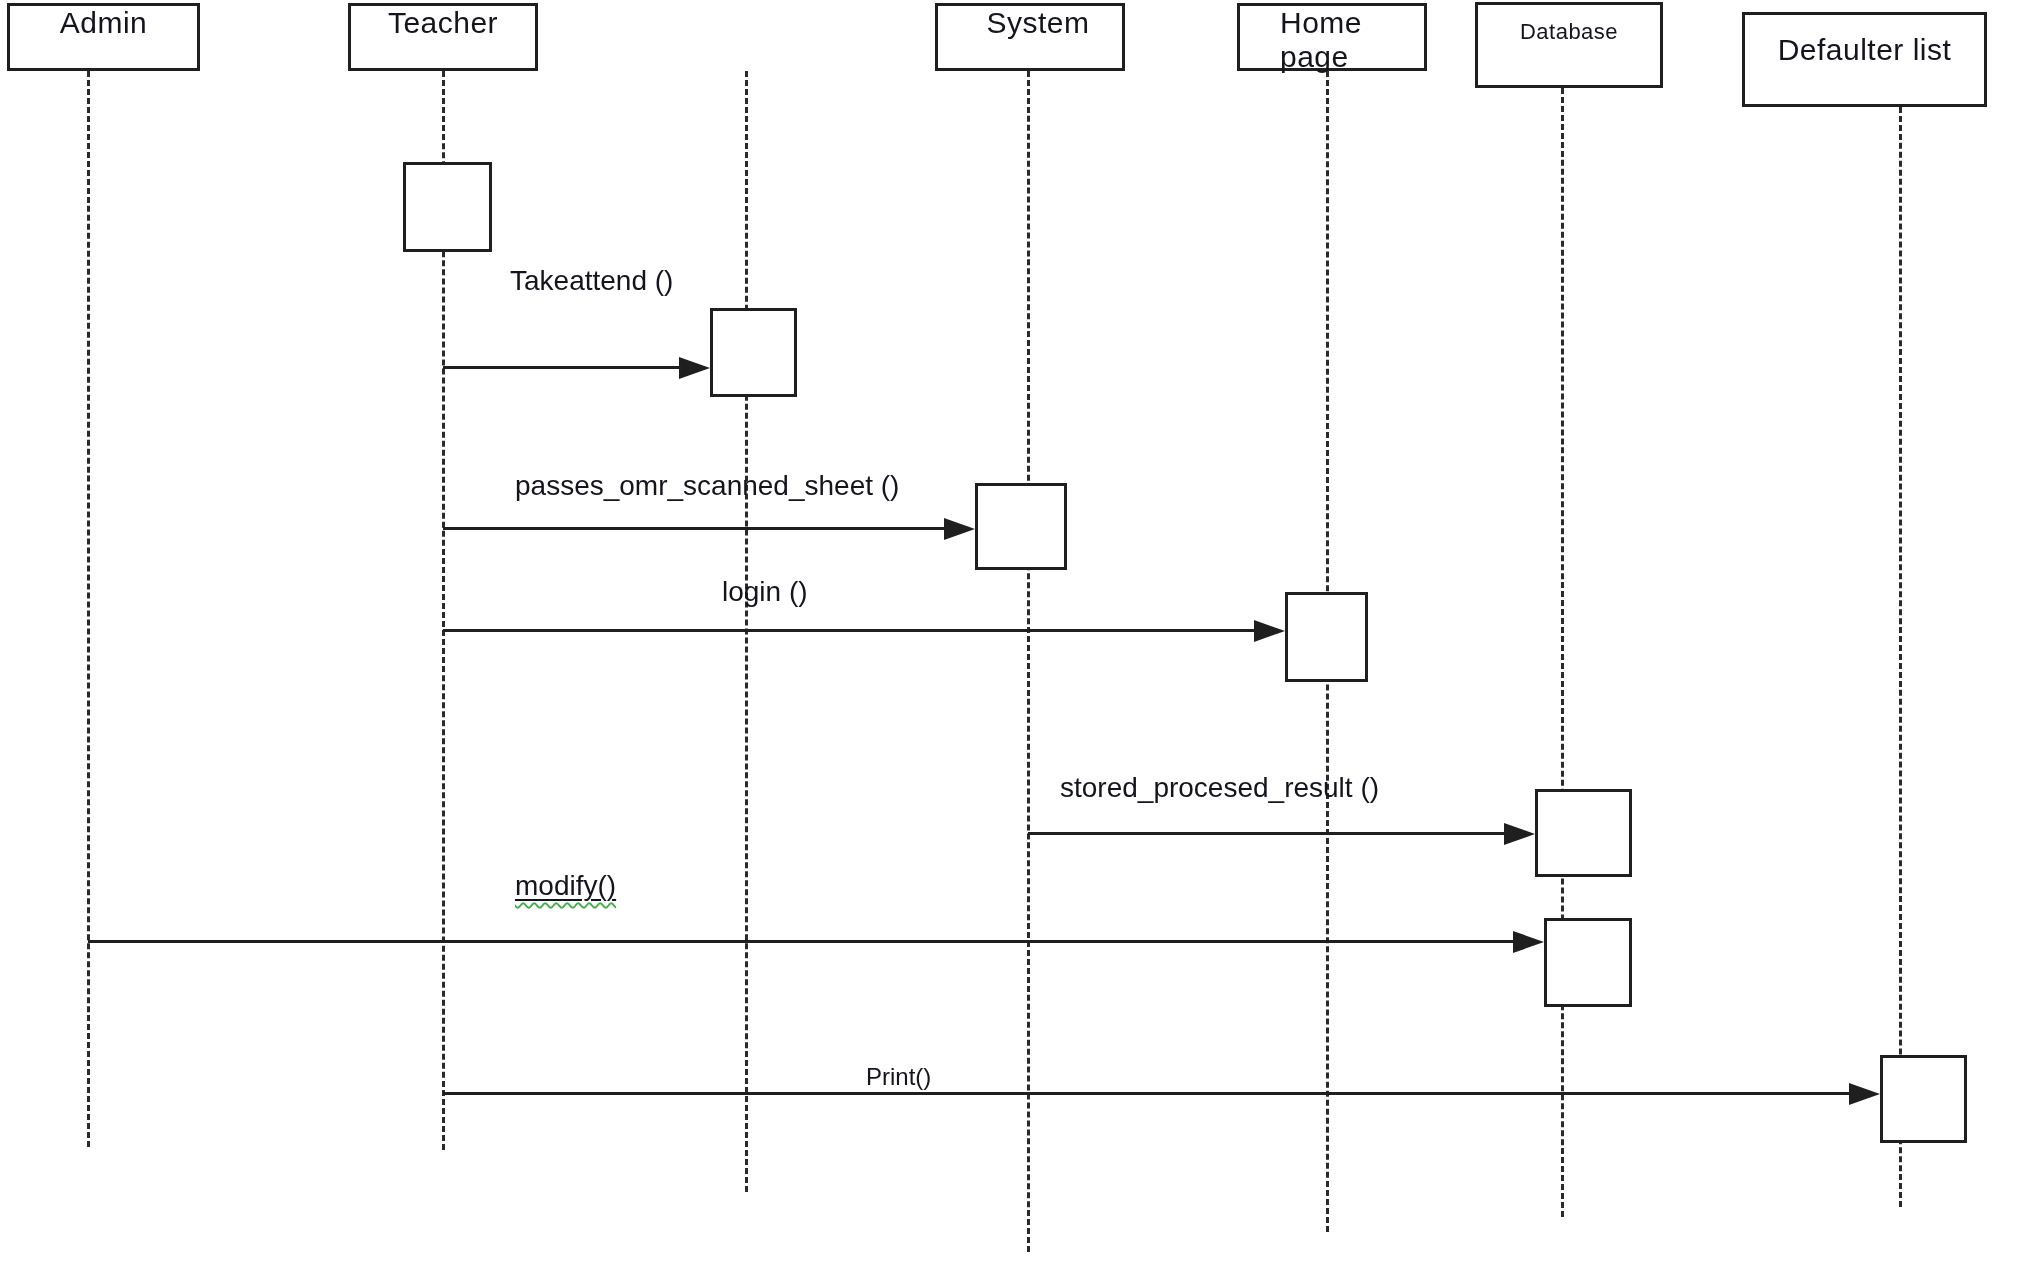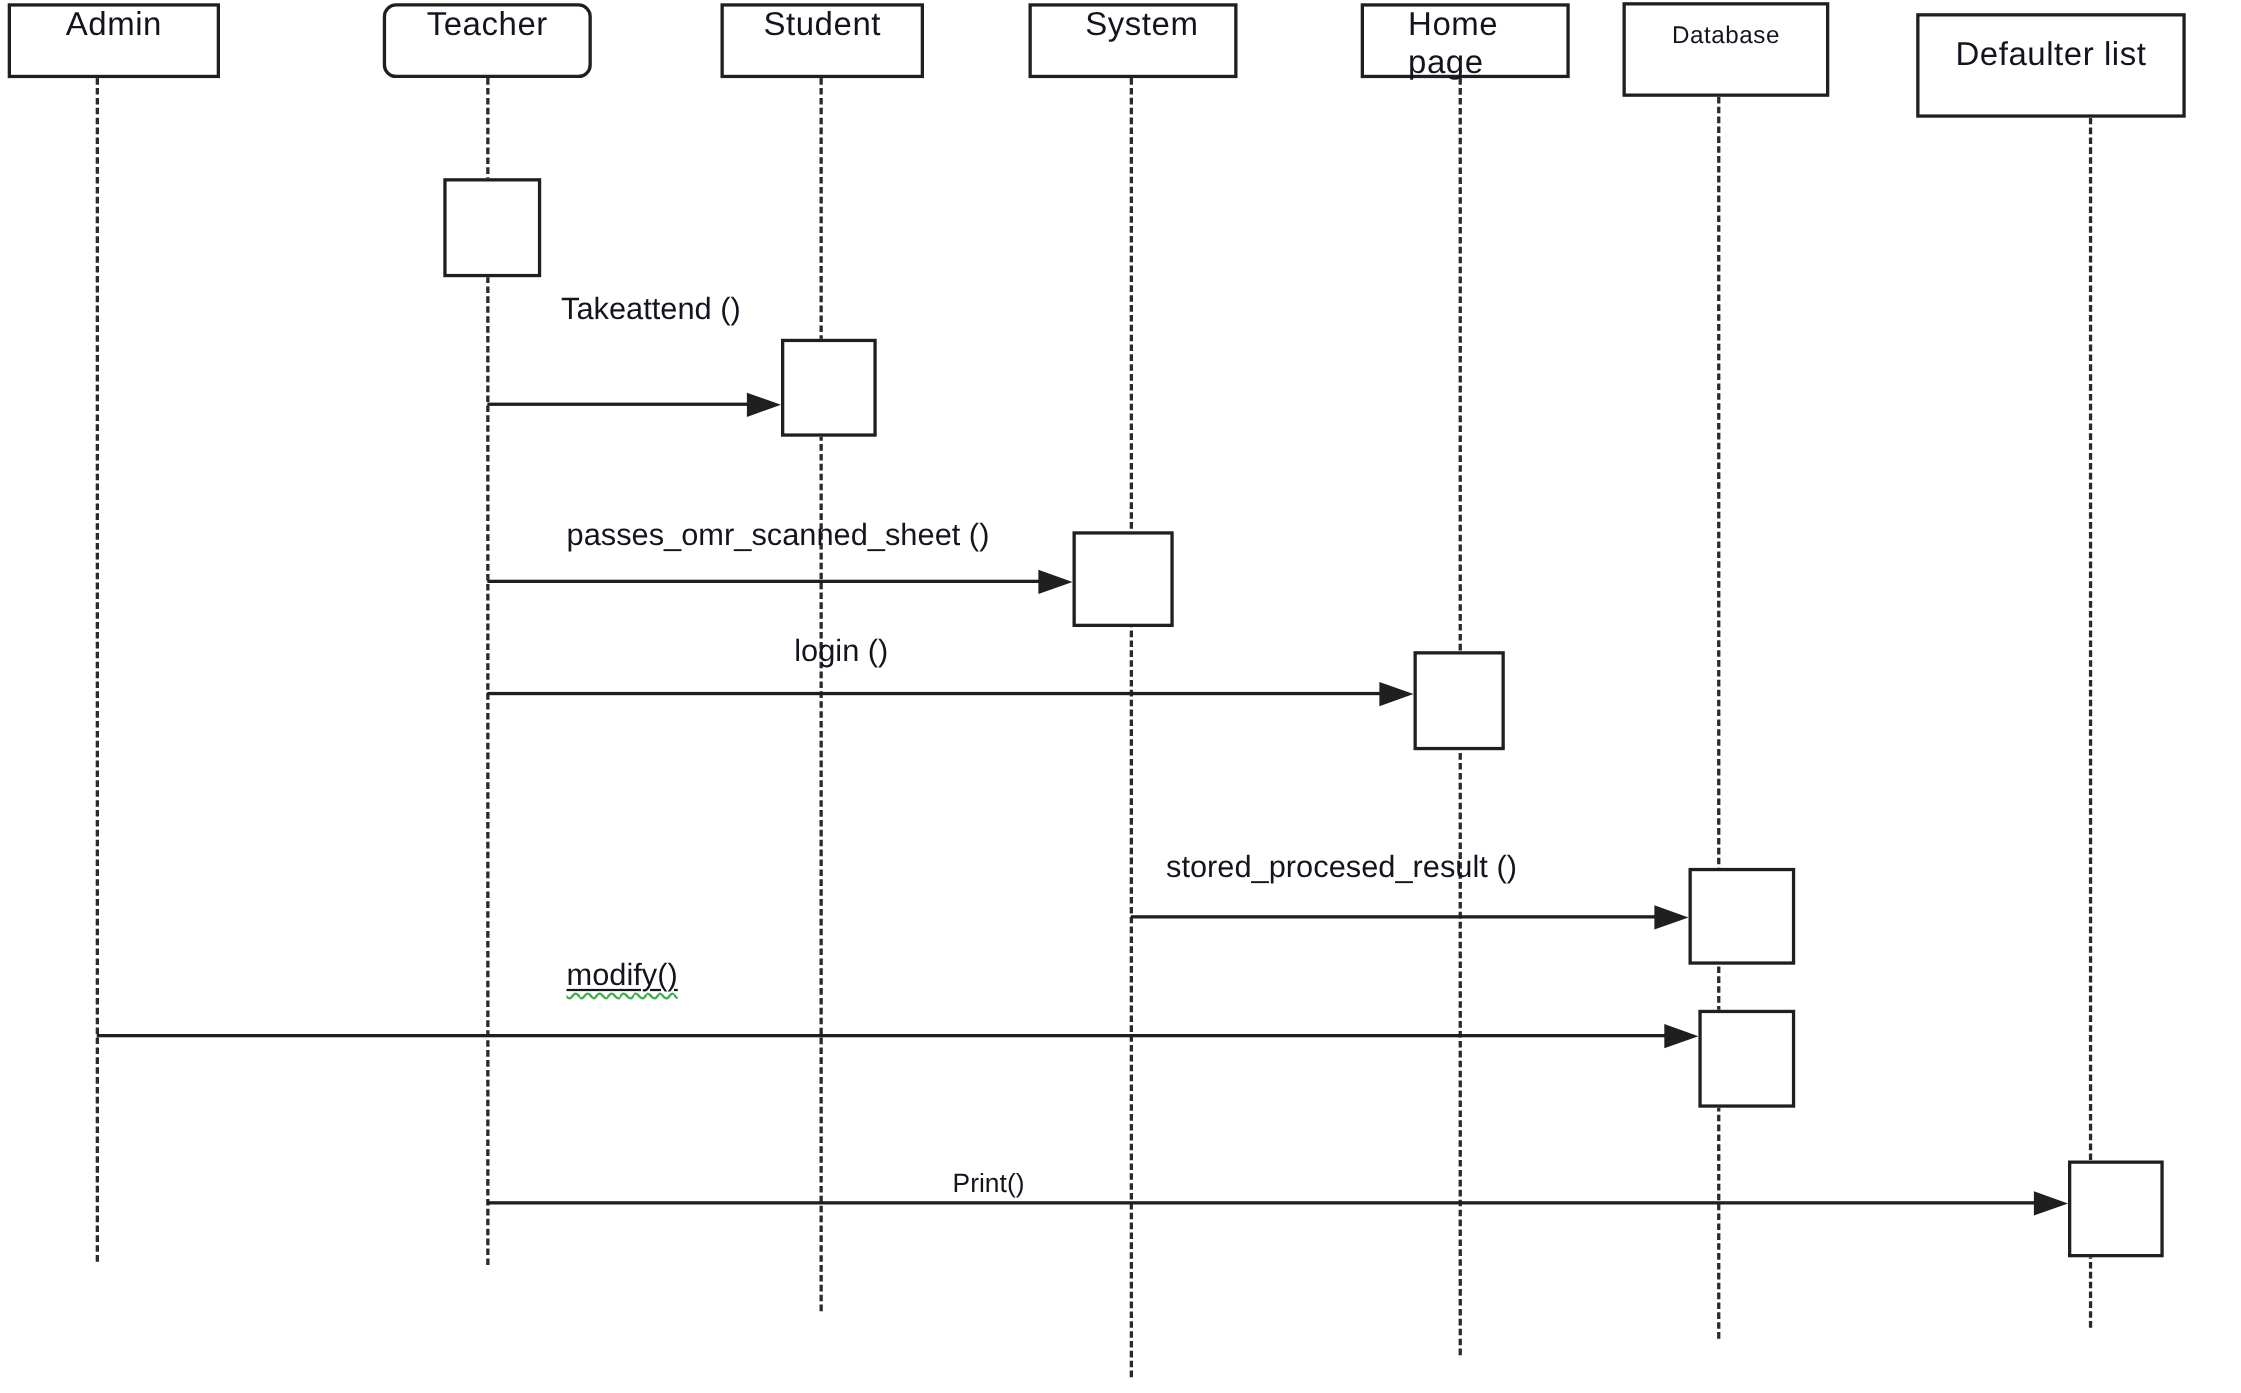--- a/index.html
+++ b/index.html
@@ -89,25 +89,22 @@
   }
 </style>
 </head>
 <body>
 
 <div class="canvas">
 
   <div class="actor" style="left:7px;   top:3px;  width:193px; height:68px;">
     <span>Admin</span>
   </div>
-  <div class="actor" style="left:348px; top:3px;  width:190px; height:68px;border-radius:12px;">
+  <div class="actor" style="left:348px; top:3px;  width:190px; height:68px;">
     <span>Teacher</span>
-  </div>
-  <div class="actor" style="left:655px; top:3px;  width:185px; height:68px;">
-    <span>Student</span>
   </div>
   <div class="actor" style="left:935px; top:3px;  width:190px; height:68px;padding-left:16px;">
     <span>System</span>
   </div>
   <div class="actor" style="left:1237px; top:3px; width:190px; height:68px;padding-left:40px;">
     <span>Home page</span>
   </div>
   <div class="actor top-align" style="left:1475px; top:2px; width:188px; height:86px; font-size:22px; padding-top:14px;">
     <span>Database</span>
   </div>

